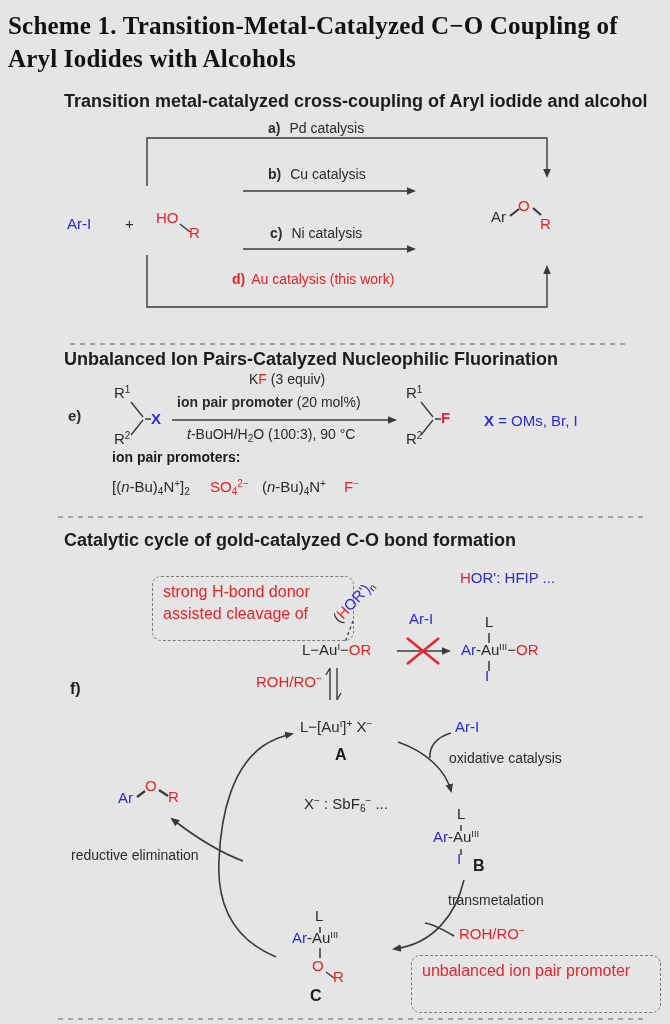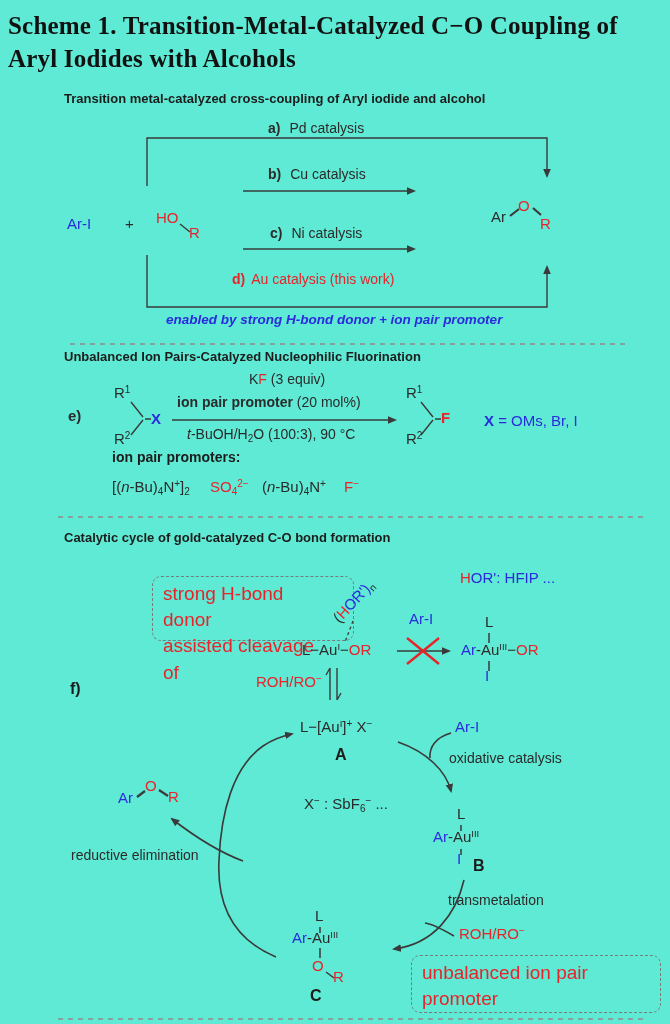--- a/index.html
+++ b/index.html
@@ -1,33 +1,33 @@
 <!DOCTYPE html>
 <html><head>
 <meta charset="utf-8">
 <style>
   html,body{margin:0;padding:0;background:#ffffff;}
-  .page{position:relative;width:670px;height:1024px;background:#5eead4;overflow:hidden;
+  .page{position:relative;width:670px;height:1024px;background:#e5e5e5;overflow:hidden;
         font-family:"Liberation Sans","DejaVu Sans",sans-serif;color:#2b2b2b;}
   svg.lines{position:absolute;left:0;top:0;pointer-events:none;}
   .title{position:absolute;left:8px;top:10px;font-family:"Liberation Serif","DejaVu Serif",serif;
          font-weight:bold;font-size:25px;color:#111;line-height:1.3;letter-spacing:.2px;white-space:nowrap;}
   .t{position:absolute;white-space:nowrap;line-height:1;font-size:15px;}
   .s14{font-size:14px;}
-  .hdr{font-weight:bold;font-size:13px;color:#1c1c1c;}
+  .hdr{font-weight:bold;font-size:18px;color:#1c1c1c;}
   .b{font-weight:bold;}
   .it{font-style:italic;}
   .red{color:#e8232a;}
   .blue{color:#2b2bdd;}
   .gap{margin-left:9px;}
   .lbl{font-weight:bold;font-size:16px;color:#1c1c1c;}
   sup{font-size:10px;line-height:0;position:relative;top:-5px;vertical-align:baseline;}
   sub{font-size:10px;line-height:0;position:relative;top:3px;vertical-align:baseline;}
   .dbox{position:absolute;border:1.6px dashed #7a7a7a;border-radius:9px;color:#e8232a;
-        font-size:19px;line-height:1.38;padding:4px 22px 2px 10px;}
+        font-size:16px;line-height:1.38;padding:4px 22px 2px 10px;}
   .rot{transform:rotate(-47deg);transform-origin:0 100%;}
 </style>
 </head>
 <body>
 
 <div class="page">
 
   <svg class="lines" width="670" height="1024" viewBox="0 0 670 1024">
     <defs>
       <marker id="ah" markerUnits="userSpaceOnUse" markerWidth="10" markerHeight="10" refX="7" refY="5" orient="auto" viewBox="0 0 10 10">
@@ -96,21 +96,20 @@
   <div class="t red" style="left:156px;top:210px">HO</div>
   <div class="t red" style="left:189px;top:225px">R</div>
 
   <div class="t" style="left:491px;top:209px">Ar</div>
   <div class="t red" style="left:518px;top:198px">O</div>
   <div class="t red" style="left:540px;top:216px">R</div>
 
   <div class="t s14 red" style="left:232px;top:272px">
     <span class="b">d)</span><span style="margin-left:6px">Au catalysis (this work)</span>
   </div>
-  <div class="t blue it b" style="left:166px;top:313px;font-size:13.5px">enabled by strong H-bond donor + ion pair promoter</div>
 
   <div class="t hdr" style="left:64px;top:350px">Unbalanced Ion Pairs-Catalyzed Nucleophilic Fluorination</div>
   <div class="t b" style="left:68px;top:408px">e)</div>
 
   <div class="t" style="left:114px;top:385px"><span>R</span><sup>1</sup></div>
   <div class="t" style="left:114px;top:431px"><span>R</span><sup>2</sup></div>
   <div class="t blue b" style="left:151px;top:411px">X</div>
 
   <div class="t s14" style="left:249px;top:372px">
     <span>K</span><span class="red">F</span><span> (3 equiv)</span>

